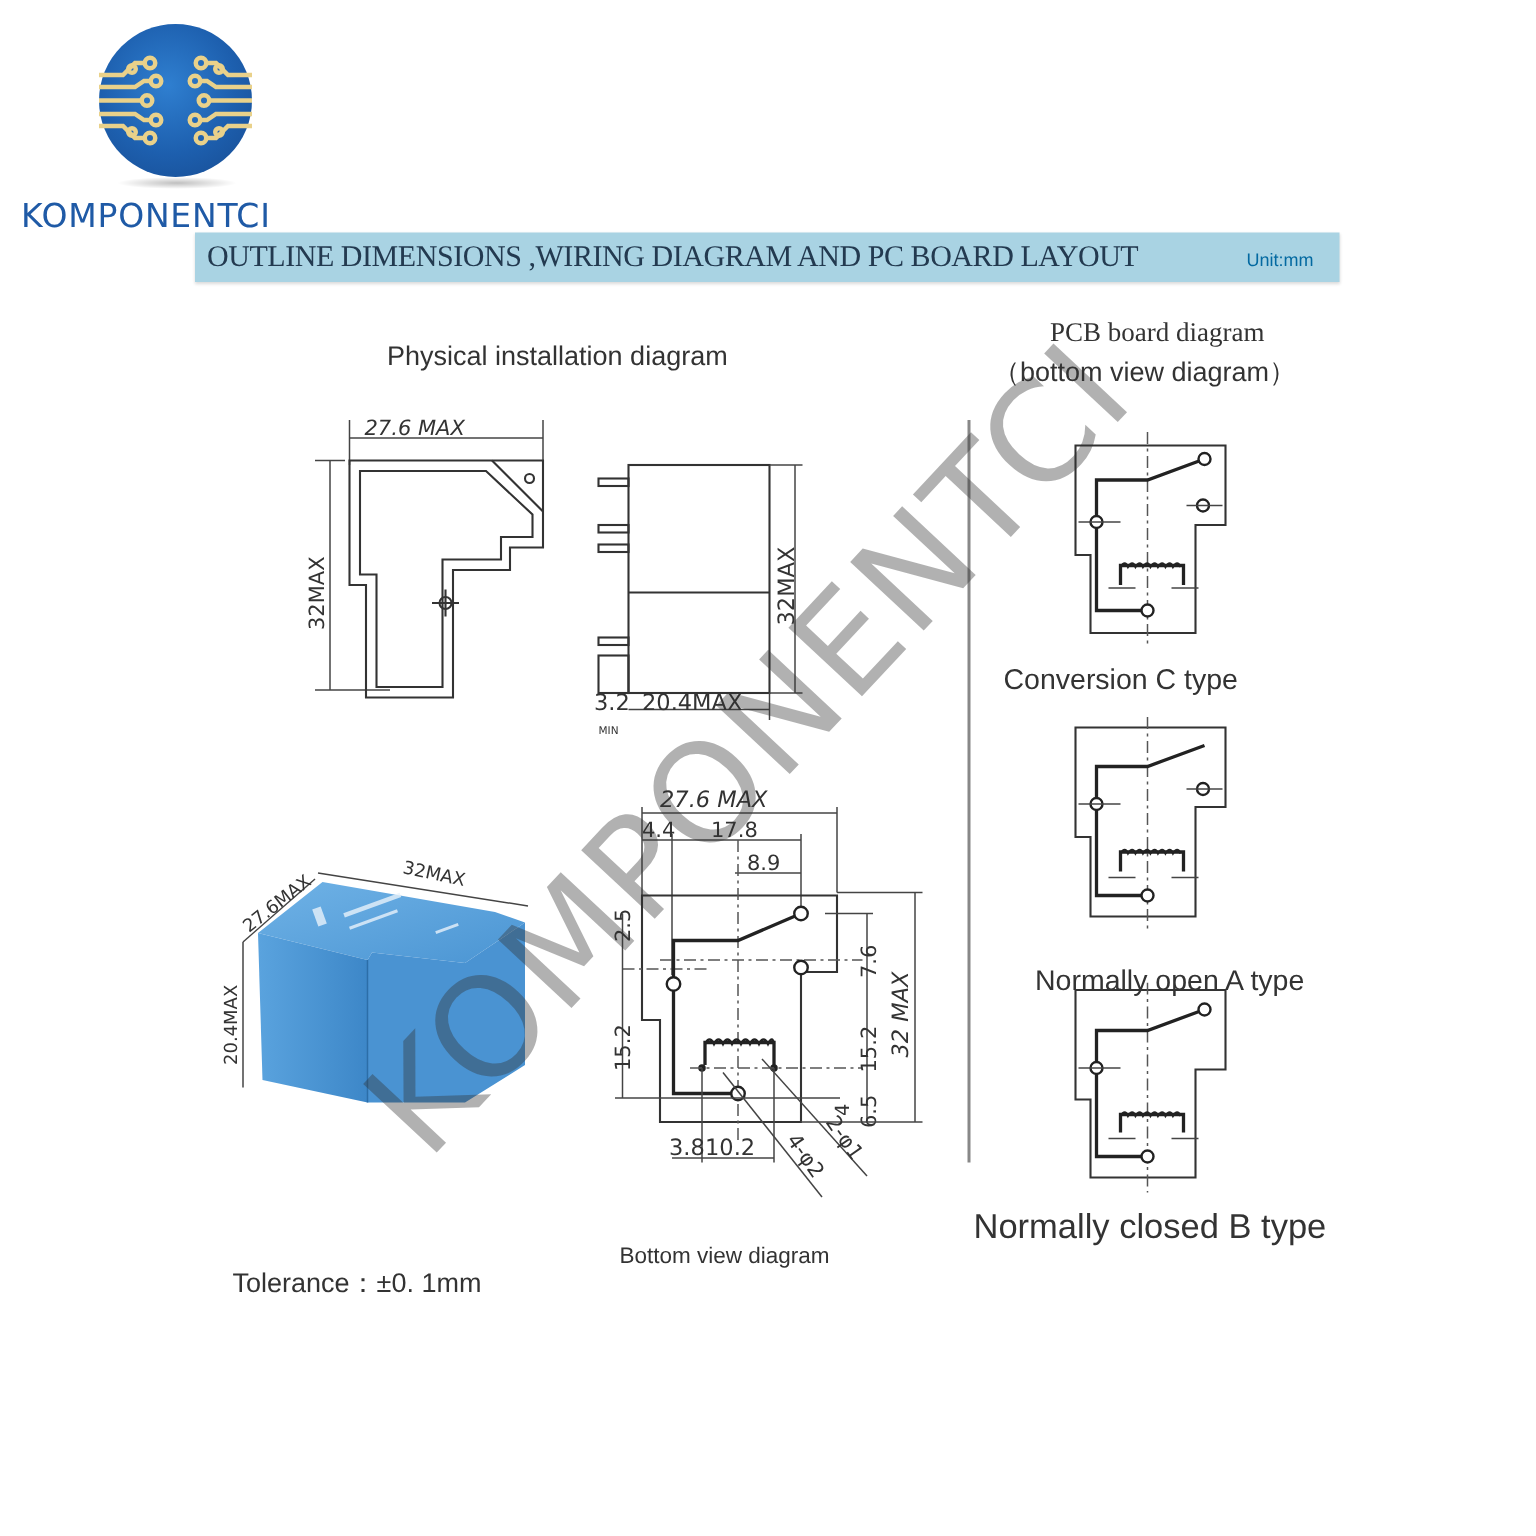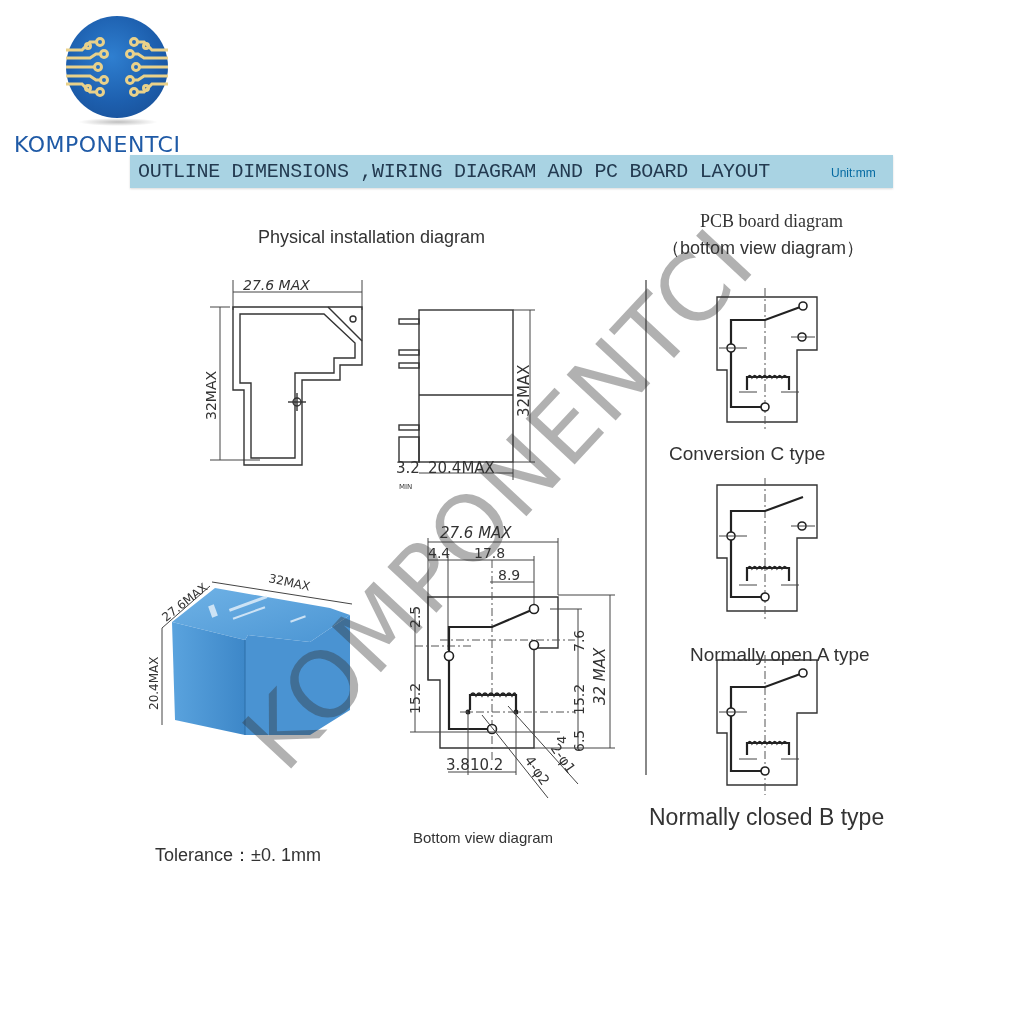--- a/index.html
+++ b/index.html
@@ -4,21 +4,21 @@
 <style>
   html, body { margin:0; padding:0; background:#ffffff; }
   body { width:1024px; height:1024px; position:relative; overflow:hidden; font-family:"Liberation Sans", sans-serif; color:#333; }
   .abs { position:absolute; }
   .logo-circle { left:66px; top:16px; width:102px; height:102px; border-radius:50%;
     background: radial-gradient(circle at 45% 40%, #2f7fd0 0%, #1d5fae 55%, #174a8f 100%); }
   .logo-shadow { left:78px; top:118px; width:80px; height:8px; border-radius:50%;
     background: radial-gradient(ellipse at center, rgba(0,0,0,0.25) 0%, rgba(0,0,0,0) 70%); }
   .brand { left:14px; top:132px; font-size:22px; letter-spacing:0.5px; color:#1f5aa6; font-family:"DejaVu Sans", sans-serif; font-weight:normal; }
   .banner { left:130px; top:155px; width:763px; height:33px; background:#a9d3e3; box-shadow: 0 1px 2px rgba(0,0,0,0.15); }
-  .banner-title { left:138px; top:160px; font-size:20px; color:#233a50; letter-spacing:-0.3px; font-family:Liberation Mono, monospace; }
+  .banner-title { left:138px; top:160px; font-size:20px; color:#233a50; letter-spacing:-0.3px; font-family:Liberation Serif, serif; }
   .banner-unit { left:831px; top:166px; font-size:12px; color:#0369a1; }
   .label { font-size:18px; color:#333; white-space:nowrap; }
   .divider { left:645px; top:280px; width:2px; height:495px; background:#888; }
   svg text { font-family:"DejaVu Sans", sans-serif; fill:#333; }
   .dim { stroke:#444; stroke-width:1; fill:none; }
   .ln { stroke:#333; stroke-width:1.4; fill:none; }
   .thick { stroke:#222; stroke-width:2.2; fill:none; }
   .center { stroke:#555; stroke-width:1; stroke-dasharray:8 3 2 3; fill:none; }
   .pin { fill:#fff; stroke:#222; stroke-width:1.6; }
   .watermark { left:0; top:0; width:1024px; height:1024px; pointer-events:none; }

